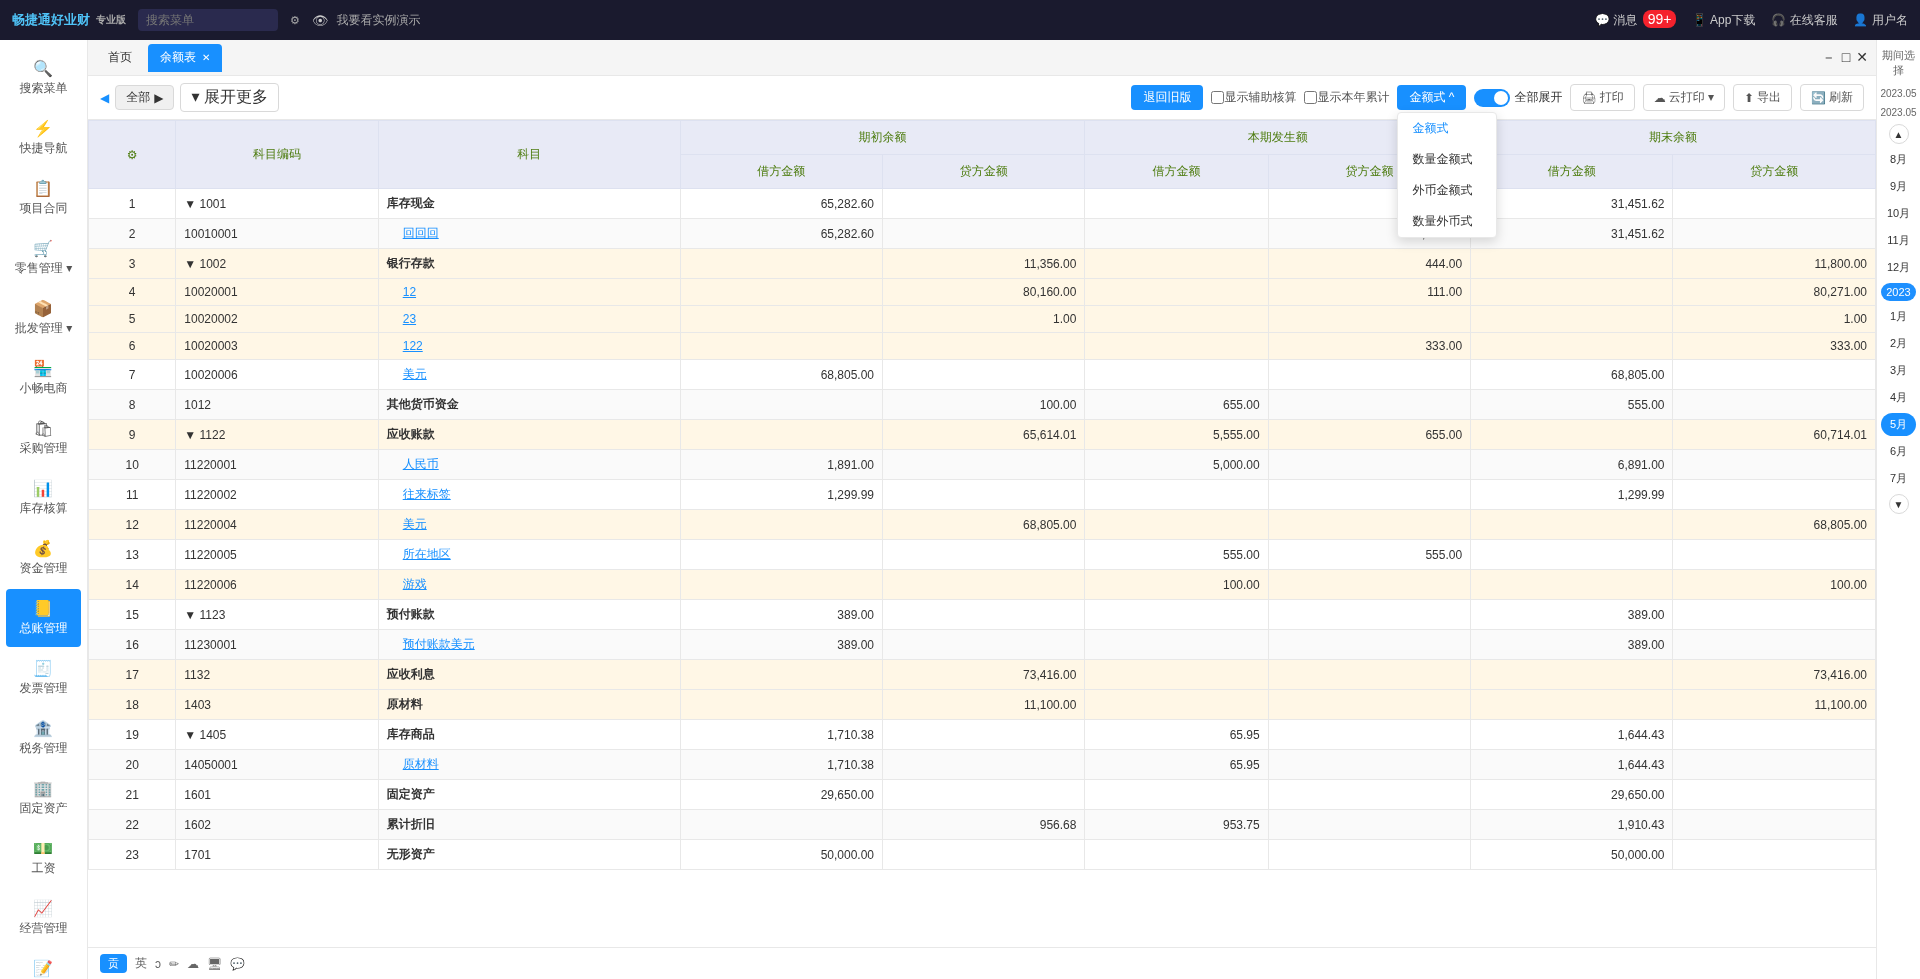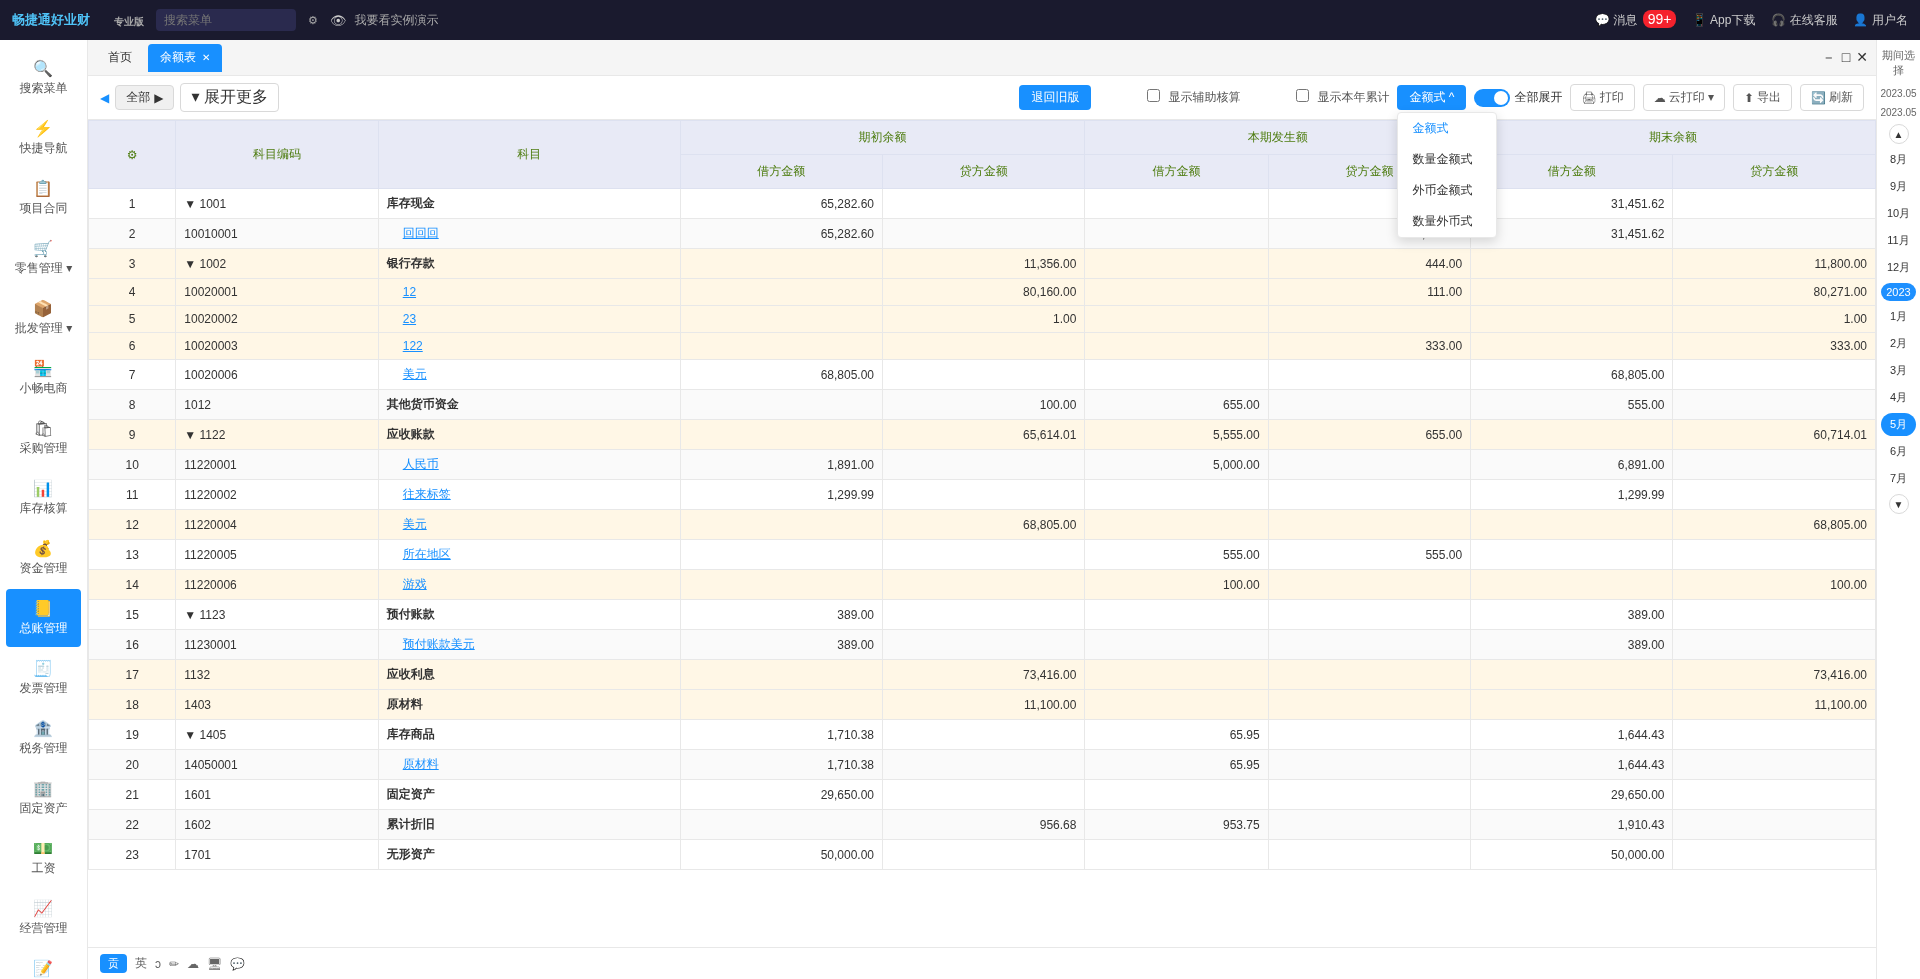--- a/index.html
+++ b/index.html
@@ -8,21 +8,21 @@
     
     .top-bar {
       height: 40px;
       background: #1a1a2e;
       display: flex;
       align-items: center;
       padding: 0 12px;
       color: #fff;
       gap: 12px;
     }
-    .top-bar-logo { font-size: 13px; font-weight: bold; color: #4fc3f7; display: flex; align-items: flex-end; gap: 24px; }
+    .top-bar-logo { font-size: 13px; font-weight: bold; color: #4fc3f7; display: flex; align-items: center; gap: 6px; }
     .top-bar-logo .sub { font-size: 10px; color: #aaa; }
     .top-bar-search { background: #2a2a4e; border: none; border-radius: 4px; color: #fff; padding: 4px 8px; font-size: 12px; width: 140px; }
     .top-bar-center { flex: 1; display: flex; align-items: center; gap: 8px; font-size: 12px; color: #ccc; }
     .top-bar-right { display: flex; align-items: center; gap: 16px; font-size: 12px; color: #ccc; }
     .badge { background: #f5222d; color: #fff; border-radius: 8px; padding: 1px 5px; font-size: 14px; margin-left: 2px; }
 
     
     .app-body { display: flex; height: calc(100vh - 40px); }
 
     
@@ -87,21 +87,21 @@
       display: flex;
       align-items: center;
       padding: 0 12px;
       gap: 8px;
     }
     .breadcrumb-area { display: flex; align-items: center; gap: 6px; }
     .breadcrumb-btn { background: #f0f0f0; border: 1px solid #d9d9d9; border-radius: 4px; padding: 3px 10px; font-size: 12px; cursor: pointer; display: flex; align-items: center; gap: 4px; }
     .expand-btn { background: #fff; border: 1px solid #d9d9d9; border-radius: 4px; padding: 3px 10px; font-size: 16px; cursor: pointer; }
     .toolbar-right { margin-left: auto; display: flex; align-items: center; gap: 8px; }
     .btn-back { background: #1890ff; color: #fff; border: none; border-radius: 4px; padding: 4px 12px; font-size: 12px; cursor: pointer; }
-    .checkbox-label { display: flex; align-items: flex-start; gap: 8px; font-size: 12px; color: #555; cursor: pointer; margin-left: 48px; }
+    .checkbox-label { display: flex; align-items: center; gap: 0; font-size: 12px; color: #555; cursor: pointer; }
     .dropdown-btn {
       background: #1890ff;
       color: #fff;
       border: none;
       border-radius: 4px;
       padding: 4px 12px;
       font-size: 12px;
       cursor: pointer;
       display: flex;
       align-items: center;

